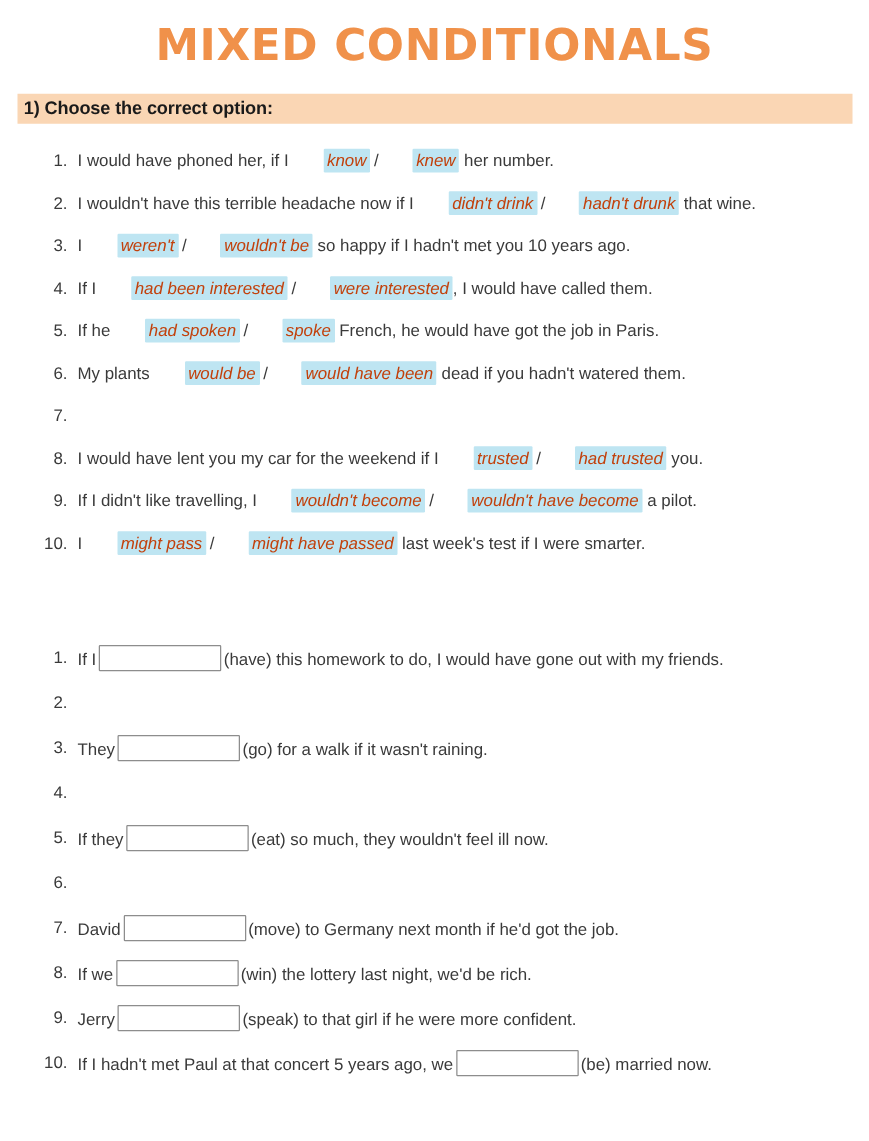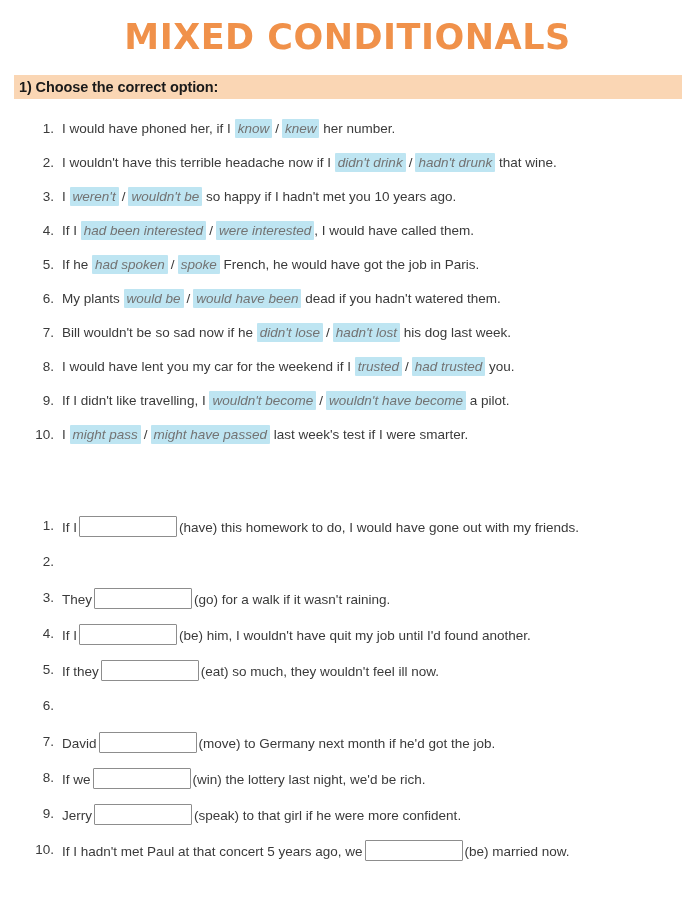--- a/index.html
+++ b/index.html
@@ -84,22 +84,23 @@
 
   
   .sec2 { margin-top: 34px; padding-left: 28px; }
   .sec2 .ex-item { height: 36px; align-items: center; }
 
   
   .opt {
     background: #bee5f2;
     font-style: italic;
     padding: 2px 3px 2px 3px;
-    color: #737373;
+    color: #c2410c;
     border-radius: 1px;
+    margin-left: 24px;
   }
   .slash {
     padding: 0 3px;
     font-style: normal;
   }
 
   
   .blank {
     display: inline-block;
     width: 98px;
@@ -143,21 +144,20 @@
       <li class="ex-item">
         <span class="ex-num">5.</span>
         <span class="ex-text"><span>If he</span> <span class="opt">had spoken</span><span class="slash">/</span><span class="opt">spoke</span> <span>French, he would have got the job in Paris.</span></span>
       </li>
       <li class="ex-item">
         <span class="ex-num">6.</span>
         <span class="ex-text"><span>My plants</span> <span class="opt">would be</span><span class="slash">/</span><span class="opt">would have been</span> <span>dead if you hadn't watered them.</span></span>
       </li>
       <li class="ex-item">
         <span class="ex-num">7.</span>
-        <span class="ex-text"><span>Bill wouldn't be so sad now if he</span> <span class="opt">didn't lose</span><span class="slash">/</span><span class="opt">hadn't lost</span> <span>his dog last week.</span></span>
       </li>
       <li class="ex-item">
         <span class="ex-num">8.</span>
         <span class="ex-text"><span>I would have lent you my car for the weekend if I</span> <span class="opt">trusted</span><span class="slash">/</span><span class="opt">had trusted</span> <span>you.</span></span>
       </li>
       <li class="ex-item">
         <span class="ex-num">9.</span>
         <span class="ex-text"><span>If I didn't like travelling, I</span> <span class="opt">wouldn't become</span><span class="slash">/</span><span class="opt">wouldn't have become</span> <span>a pilot.</span></span>
       </li>
       <li class="ex-item">
@@ -176,21 +176,20 @@
       </li>
       <li class="ex-item">
         <span class="ex-num">2.</span>
       </li>
       <li class="ex-item">
         <span class="ex-num">3.</span>
         <span class="ex-text"><span>They</span><span class="blank"></span><span>(go) for a walk if it wasn't raining.</span></span>
       </li>
       <li class="ex-item">
         <span class="ex-num">4.</span>
-        <span class="ex-text"><span>If I</span><span class="blank"></span><span>(be) him, I wouldn't have quit my job until I'd found another.</span></span>
       </li>
       <li class="ex-item">
         <span class="ex-num">5.</span>
         <span class="ex-text"><span>If they</span><span class="blank"></span><span>(eat) so much, they wouldn't feel ill now.</span></span>
       </li>
       <li class="ex-item">
         <span class="ex-num">6.</span>
       </li>
       <li class="ex-item">
         <span class="ex-num">7.</span>

